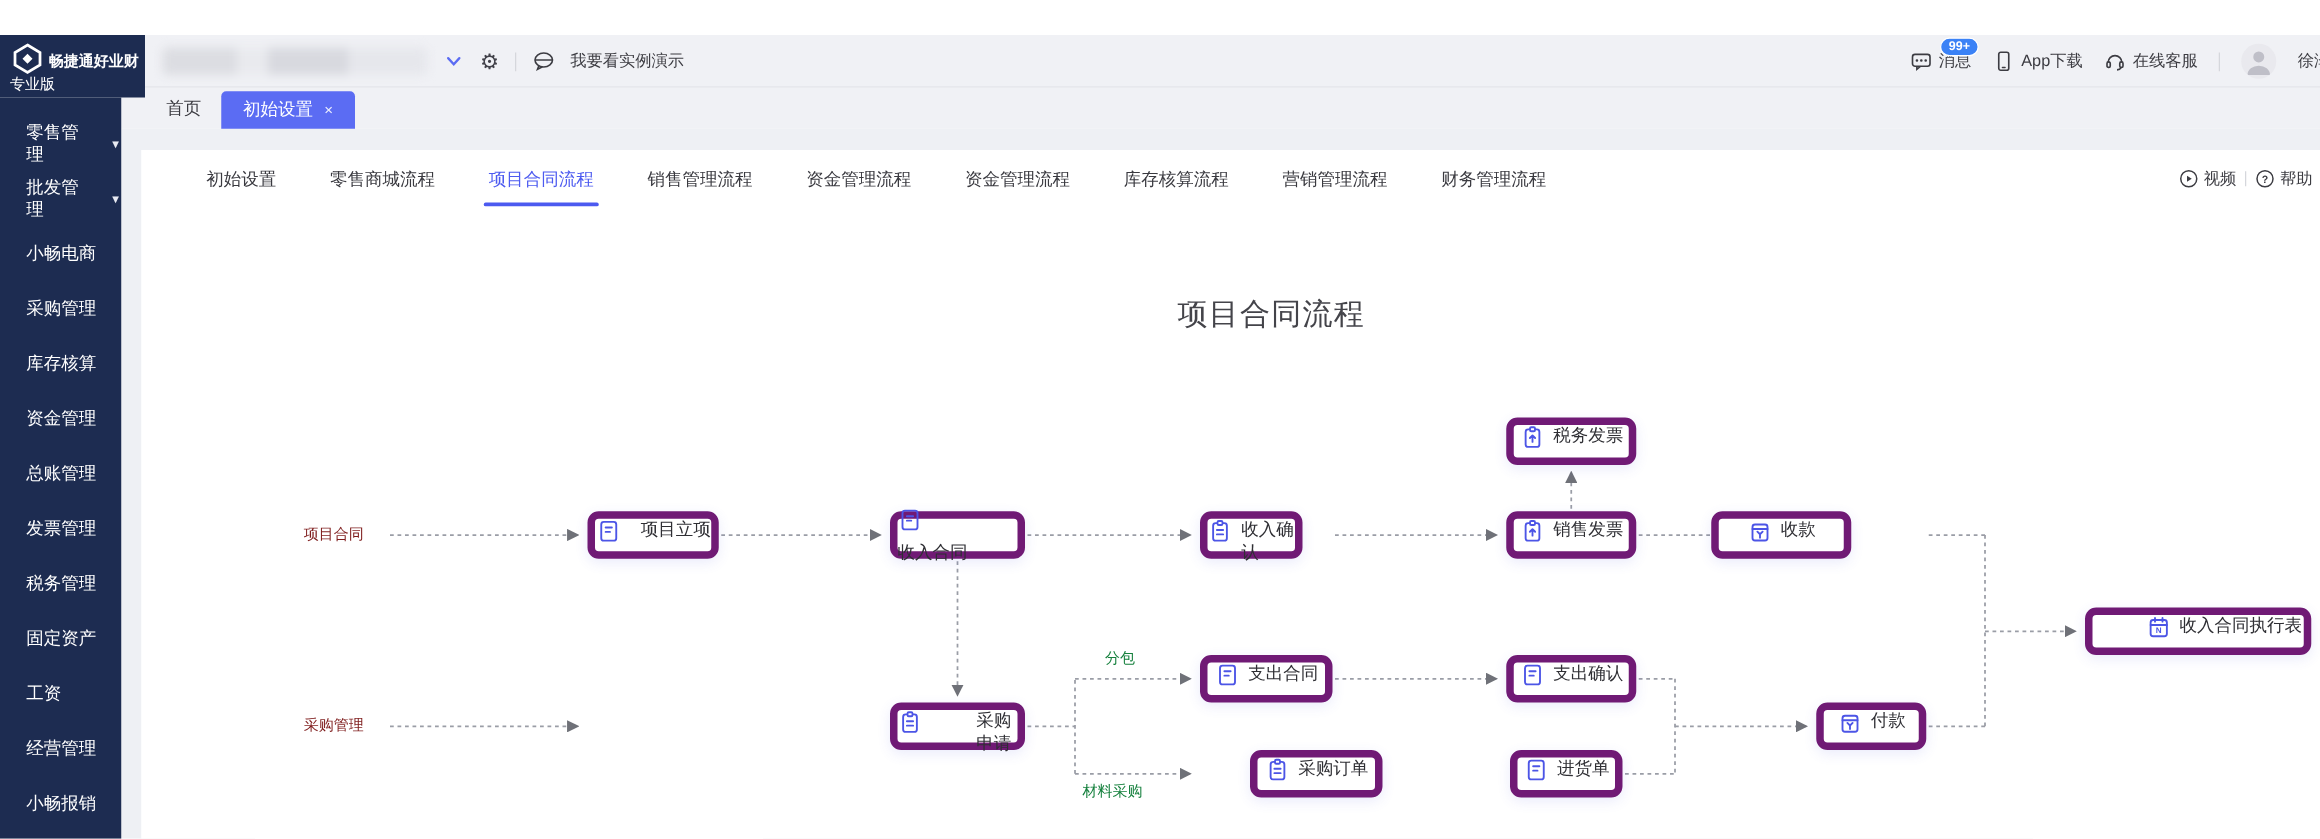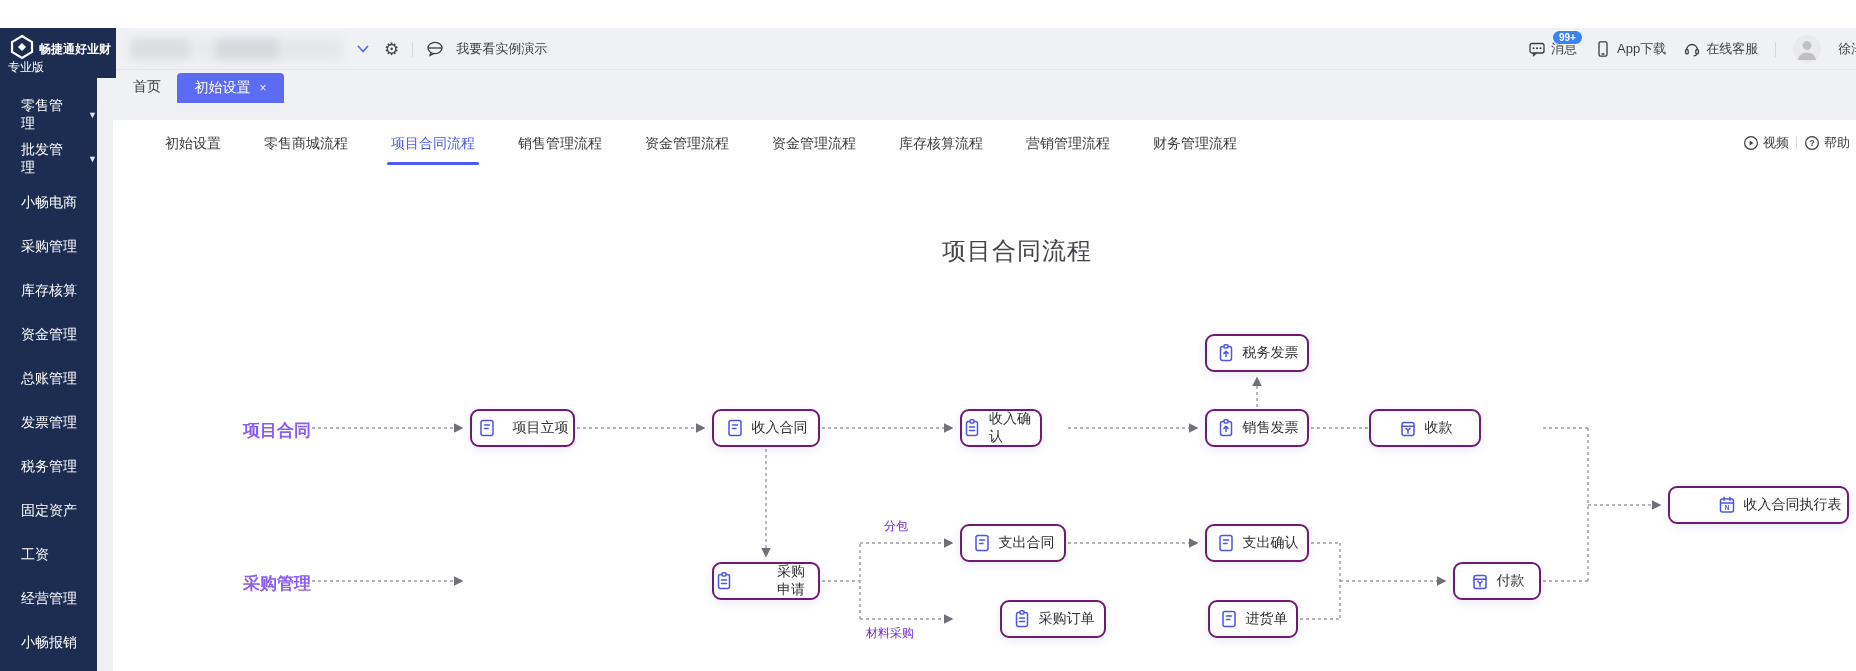--- a/index.html
+++ b/index.html
@@ -42,26 +42,26 @@
   .fn-item{font-size:14px;color:#3a3a40;cursor:pointer;position:relative;height:46px;line-height:46px}
   .fn-item.active{color:#4c5af0}
   .fn-item.active::after{content:'';position:absolute;left:-4px;right:-4px;bottom:1px;height:3px;background:#4c5af0;border-radius:2px}
   .nav-right{position:absolute;right:6px;top:0;height:46px;display:flex;align-items:center;gap:7px;font-size:13px;color:#3c3c42}
   .nav-right .vdiv{height:12px}
   .nr-group{display:flex;align-items:center;gap:4px;cursor:pointer}
   
   .flow-layer{position:absolute;left:0;top:0;width:1856px;height:671px;pointer-events:none;z-index:3}
   .flow-title{position:absolute;left:897px;top:235px;width:240px;text-align:center;font-size:24px;color:#44444a;
               font-weight:500;letter-spacing:1px;pointer-events:none}
-  .node{position:absolute;height:38px;box-sizing:border-box;border:2px solid #701a75;border-radius:9px;background:#fff;
-        box-shadow:0 3px 10px rgba(84,89,223,.12);display:flex;align-items:center;justify-content:center;gap:7px;
+  .node{position:absolute;height:38px;box-sizing:border-box;border:6px solid #701a75;border-radius:9px;background:#fff;
+        box-shadow:0 3px 10px rgba(84,89,223,.12);display:flex;justify-content:center;gap:7px;
         font-size:14px;color:#2f2f34;pointer-events:auto;cursor:pointer}
   .nd-icon{display:flex;color:#4c55e6}
-  .row-label{position:absolute;font-size:17px;font-weight:700;color:#8b5cf6;pointer-events:none}
-  .branch-label{position:absolute;font-size:12px;color:#6d28d9;pointer-events:none}
+  .row-label{position:absolute;font-size:12px;font-weight:400;color:#7f1d1d;pointer-events:none}
+  .branch-label{position:absolute;font-size:12px;color:#15803d;pointer-events:none}
 </style>
 </head>
 <body>
 
 <div class="header"></div>
 <div class="topbar-line"></div>
 
 <div class="logo-block">
   <span class="logo-mark">
     <svg width="26" height="26" viewBox="0 0 26 26" fill="none" stroke="#fff" stroke-width="2">
@@ -256,21 +256,21 @@
   <div id="node-layer">
       <div class="node" style="left: 470px; top: 409px; width: 105px; gap: 16px;">
         <span class="nd-icon">
           <svg width="20" height="20" viewBox="0 0 20 20" fill="none" stroke="currentColor" stroke-width="1.5" stroke-linejoin="round" stroke-linecap="round">
             <rect x="4" y="2.5" width="12" height="15" rx="2"></rect>
             <path d="M7.5 7h5M7.5 10.5h3.5"></path>
           </svg>
         </span>
         <span class="nd-label">项目立项</span>
       </div>
-      <div class="node" style="left: 712px; top: 409px; width: 108px;">
+      <div class="node" style="left: 712px; top: 409px; width: 108px; flex-direction: column;">
         <span class="nd-icon">
           <svg width="20" height="20" viewBox="0 0 20 20" fill="none" stroke="currentColor" stroke-width="1.5" stroke-linejoin="round" stroke-linecap="round">
             <rect x="4" y="2.5" width="12" height="15" rx="2"></rect>
             <path d="M7.5 7h5M7.5 10.5h3.5"></path>
           </svg>
         </span>
         <span class="nd-label">收入合同</span>
       </div>
       <div class="node" style="left: 960px; top: 409px; width: 82px;">
         <span class="nd-icon">

